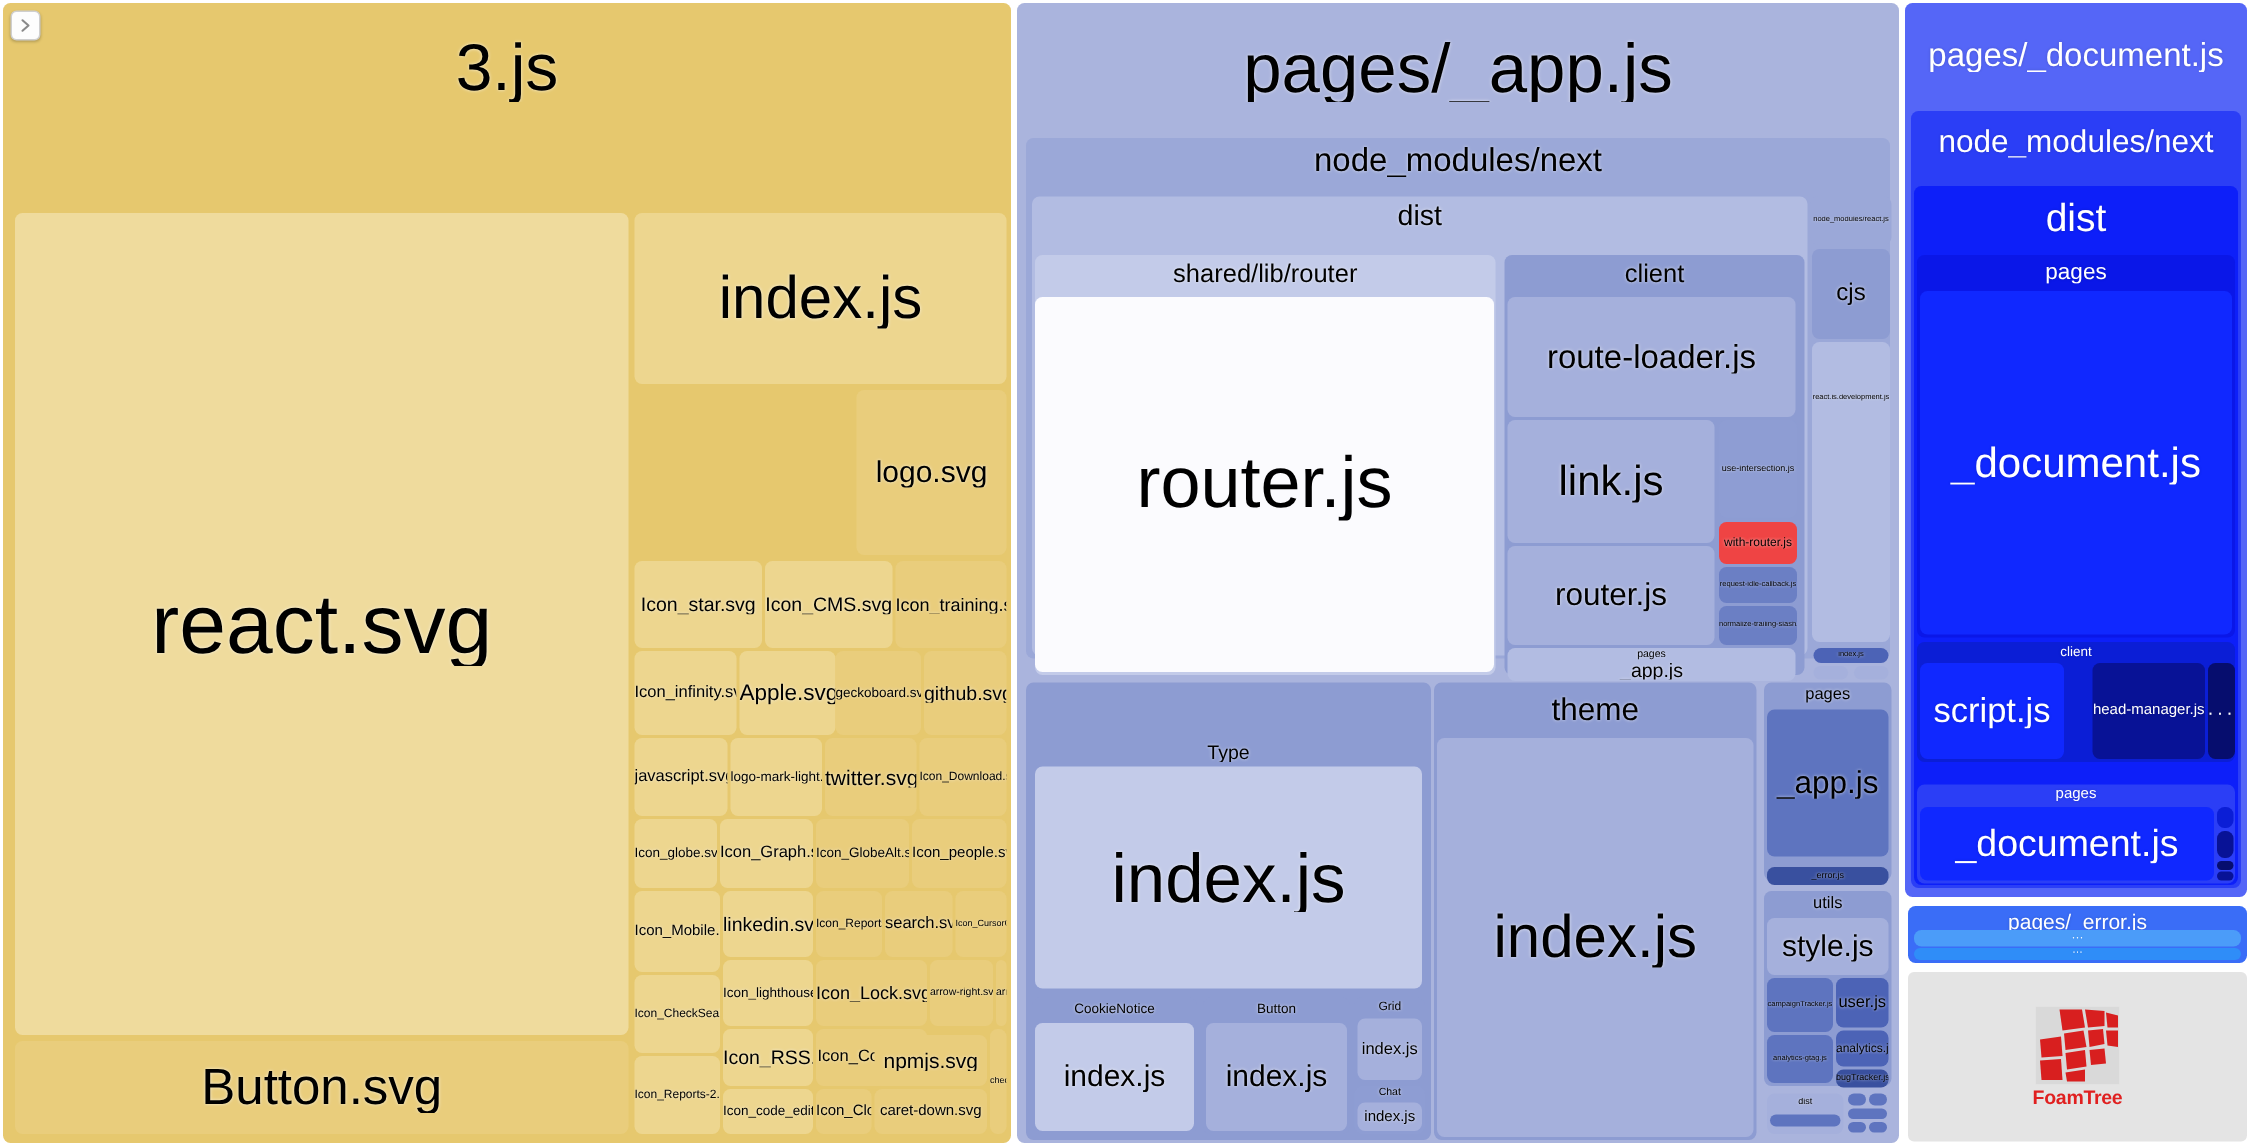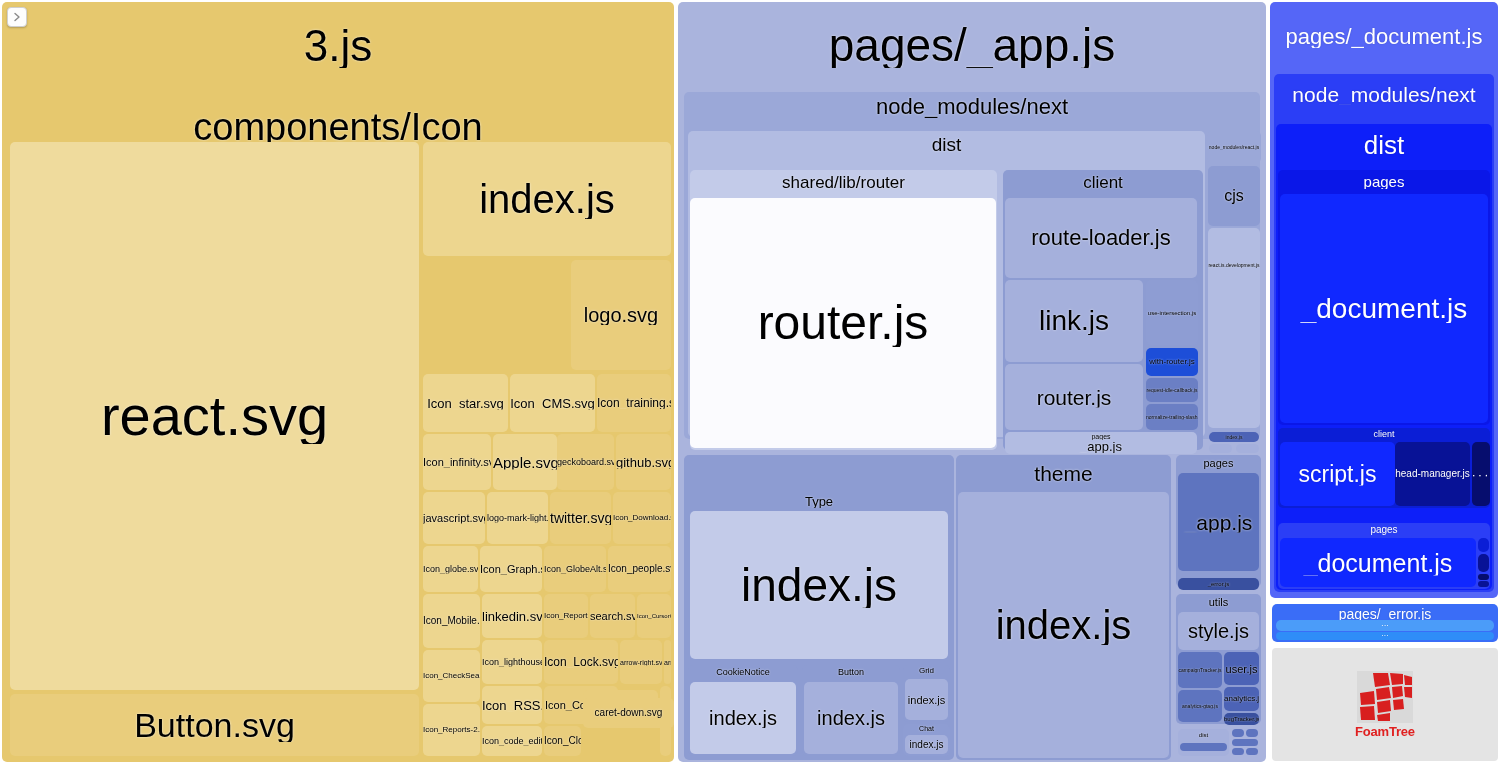--- a/index.html
+++ b/index.html
@@ -36,21 +36,21 @@
 
   
   .b0  { background:#aab4dd; }
   .b1  { background:#9ba8d8; }
   .b2  { background:#b2bce2; }
   .b3  { background:#c3cbe9; }
   .b4  { background:#fbfbfe; }
   .b5  { background:#8d9cd2; }
   .b6  { background:#a5b0dc; }
   .b7  { background:#8e9dd3; }
-  .b8  { background:#1d4ed8; }
+  .b8  { background:#ef4444; }
   .b9  { background:#6b7fc4; }
   .b10 { background:#5e74bf; }
   .b11 { background:#4c63b6; }
   .b12 { background:#39509f; }
 
   
   .v0 { background:#5566f7; }
   .v1 { background:#2b3ef6; }
   .v2 { background:#0d1ff9; }
   .v3 { background:#0a17e8; }
@@ -89,21 +89,20 @@
     color:#fff; font-size:13px; letter-spacing:2px;
   }
 </style>
 </head>
 <body>
 
 <div id="stage">
 
   <div class="cell y0" style="left:2px;top:2px;width:672px;height:760px;">
     <div class="lbl" style="top:22px;font-size:44px;">3.js</div>
-    <div class="lbl" style="top:106px;font-size:38px;">components/Icon</div>
   </div>
 
   <div class="cell y3" style="left:10px;top:142px;width:409px;height:548px;">
     <div class="lbl center" style="font-size:56px;">react.svg</div>
   </div>
 
   <div class="cell y1" style="left:10px;top:694px;width:409px;height:62px;">
     <div class="lbl center" style="font-size:34px;">Button.svg</div>
   </div>
 
@@ -212,21 +211,21 @@
   <div class="cell y1" style="left:660px;top:686px;width:11px;height:70px;">
     <div class="lbl center" style="font-size:6px;">check.svg</div>
   </div>
 
   <div class="cell y2" style="left:482px;top:726px;width:60px;height:30px;">
     <div class="lbl center" style="font-size:9px;">Icon_code_editor.svg</div>
   </div>
   <div class="cell y1" style="left:544px;top:726px;width:37px;height:30px;">
     <div class="lbl center" style="font-size:10px;">Icon_Clock.svg</div>
   </div>
-  <div class="cell y1" style="left:583px;top:698px;width:91px;height:30px;">
+  <div class="cell y1" style="left:583px;top:726px;width:75px;height:30px;">
     <div class="lbl center" style="font-size:10px;">caret-down.svg</div>
   </div>
 
   <div class="cell b0" style="left:678px;top:2px;width:588px;height:760px;">
     <div class="lbl" style="top:20px;font-size:46px;">pages/_app.js</div>
   </div>
 
   <div class="cell b1" style="left:684px;top:92px;width:576px;height:347px;">
     <div class="lbl header" style="font-size:22px;">node_modules/next</div>
   </div>
@@ -384,21 +383,21 @@
   <div class="cell v3" style="left:1278px;top:170px;width:212px;height:255px;">
     <div class="lbl white header" style="top:4px;font-size:15px;">pages</div>
   </div>
   <div class="cell v4" style="left:1280px;top:194px;width:208px;height:229px;">
     <div class="lbl white center" style="font-size:28px;">_document.js</div>
   </div>
 
   <div class="cell v5" style="left:1278px;top:428px;width:212px;height:80px;">
     <div class="lbl white header" style="top:2px;font-size:9px;">client</div>
   </div>
-  <div class="cell v4" style="left:1280px;top:442px;width:115px;height:64px;">
+  <div class="cell v4" style="left:1280px;top:442px;width:96px;height:64px;">
     <div class="lbl white center" style="font-size:23px;">script.js</div>
   </div>
   <div class="cell v6" style="left:1395px;top:442px;width:75px;height:64px;">
     <div class="lbl white center" style="font-size:10px;">head-manager.js</div>
   </div>
   <div class="cell v7 ellipsis-tile" style="left:1472px;top:442px;width:18px;height:64px;">
     <span>···</span>
   </div>
 
   <div class="cell v1" style="left:1278px;top:523px;width:212px;height:66px;">

